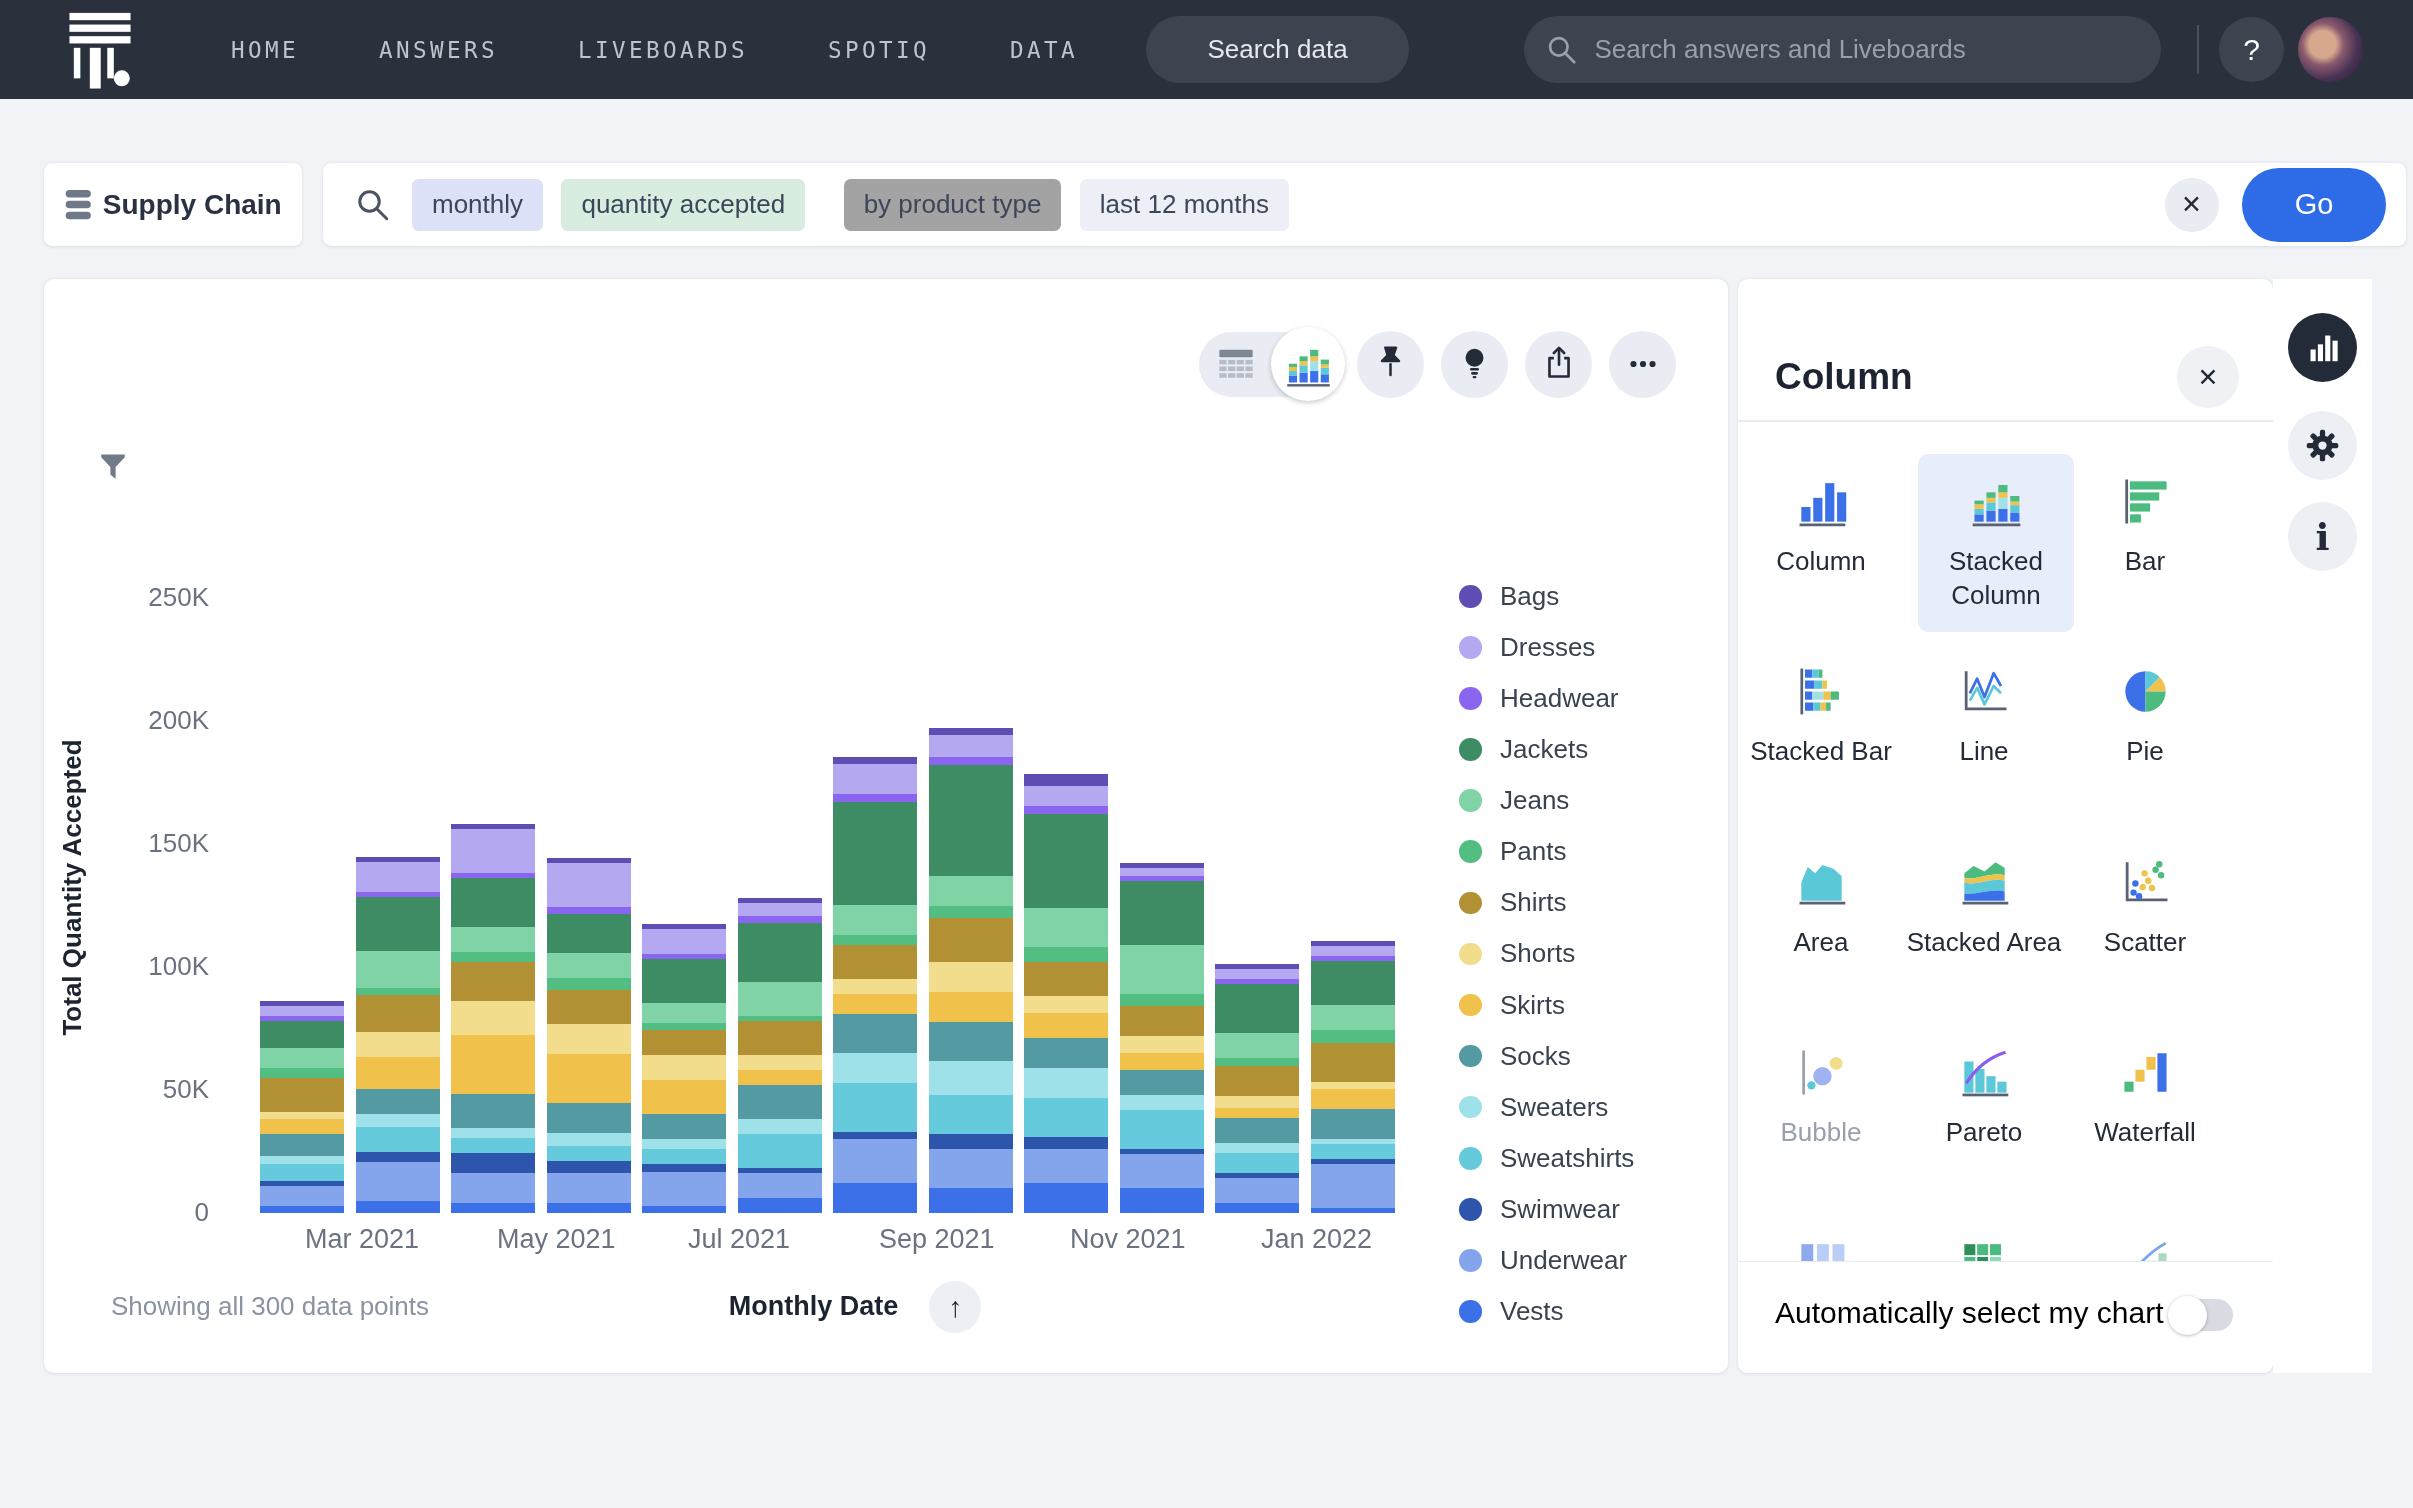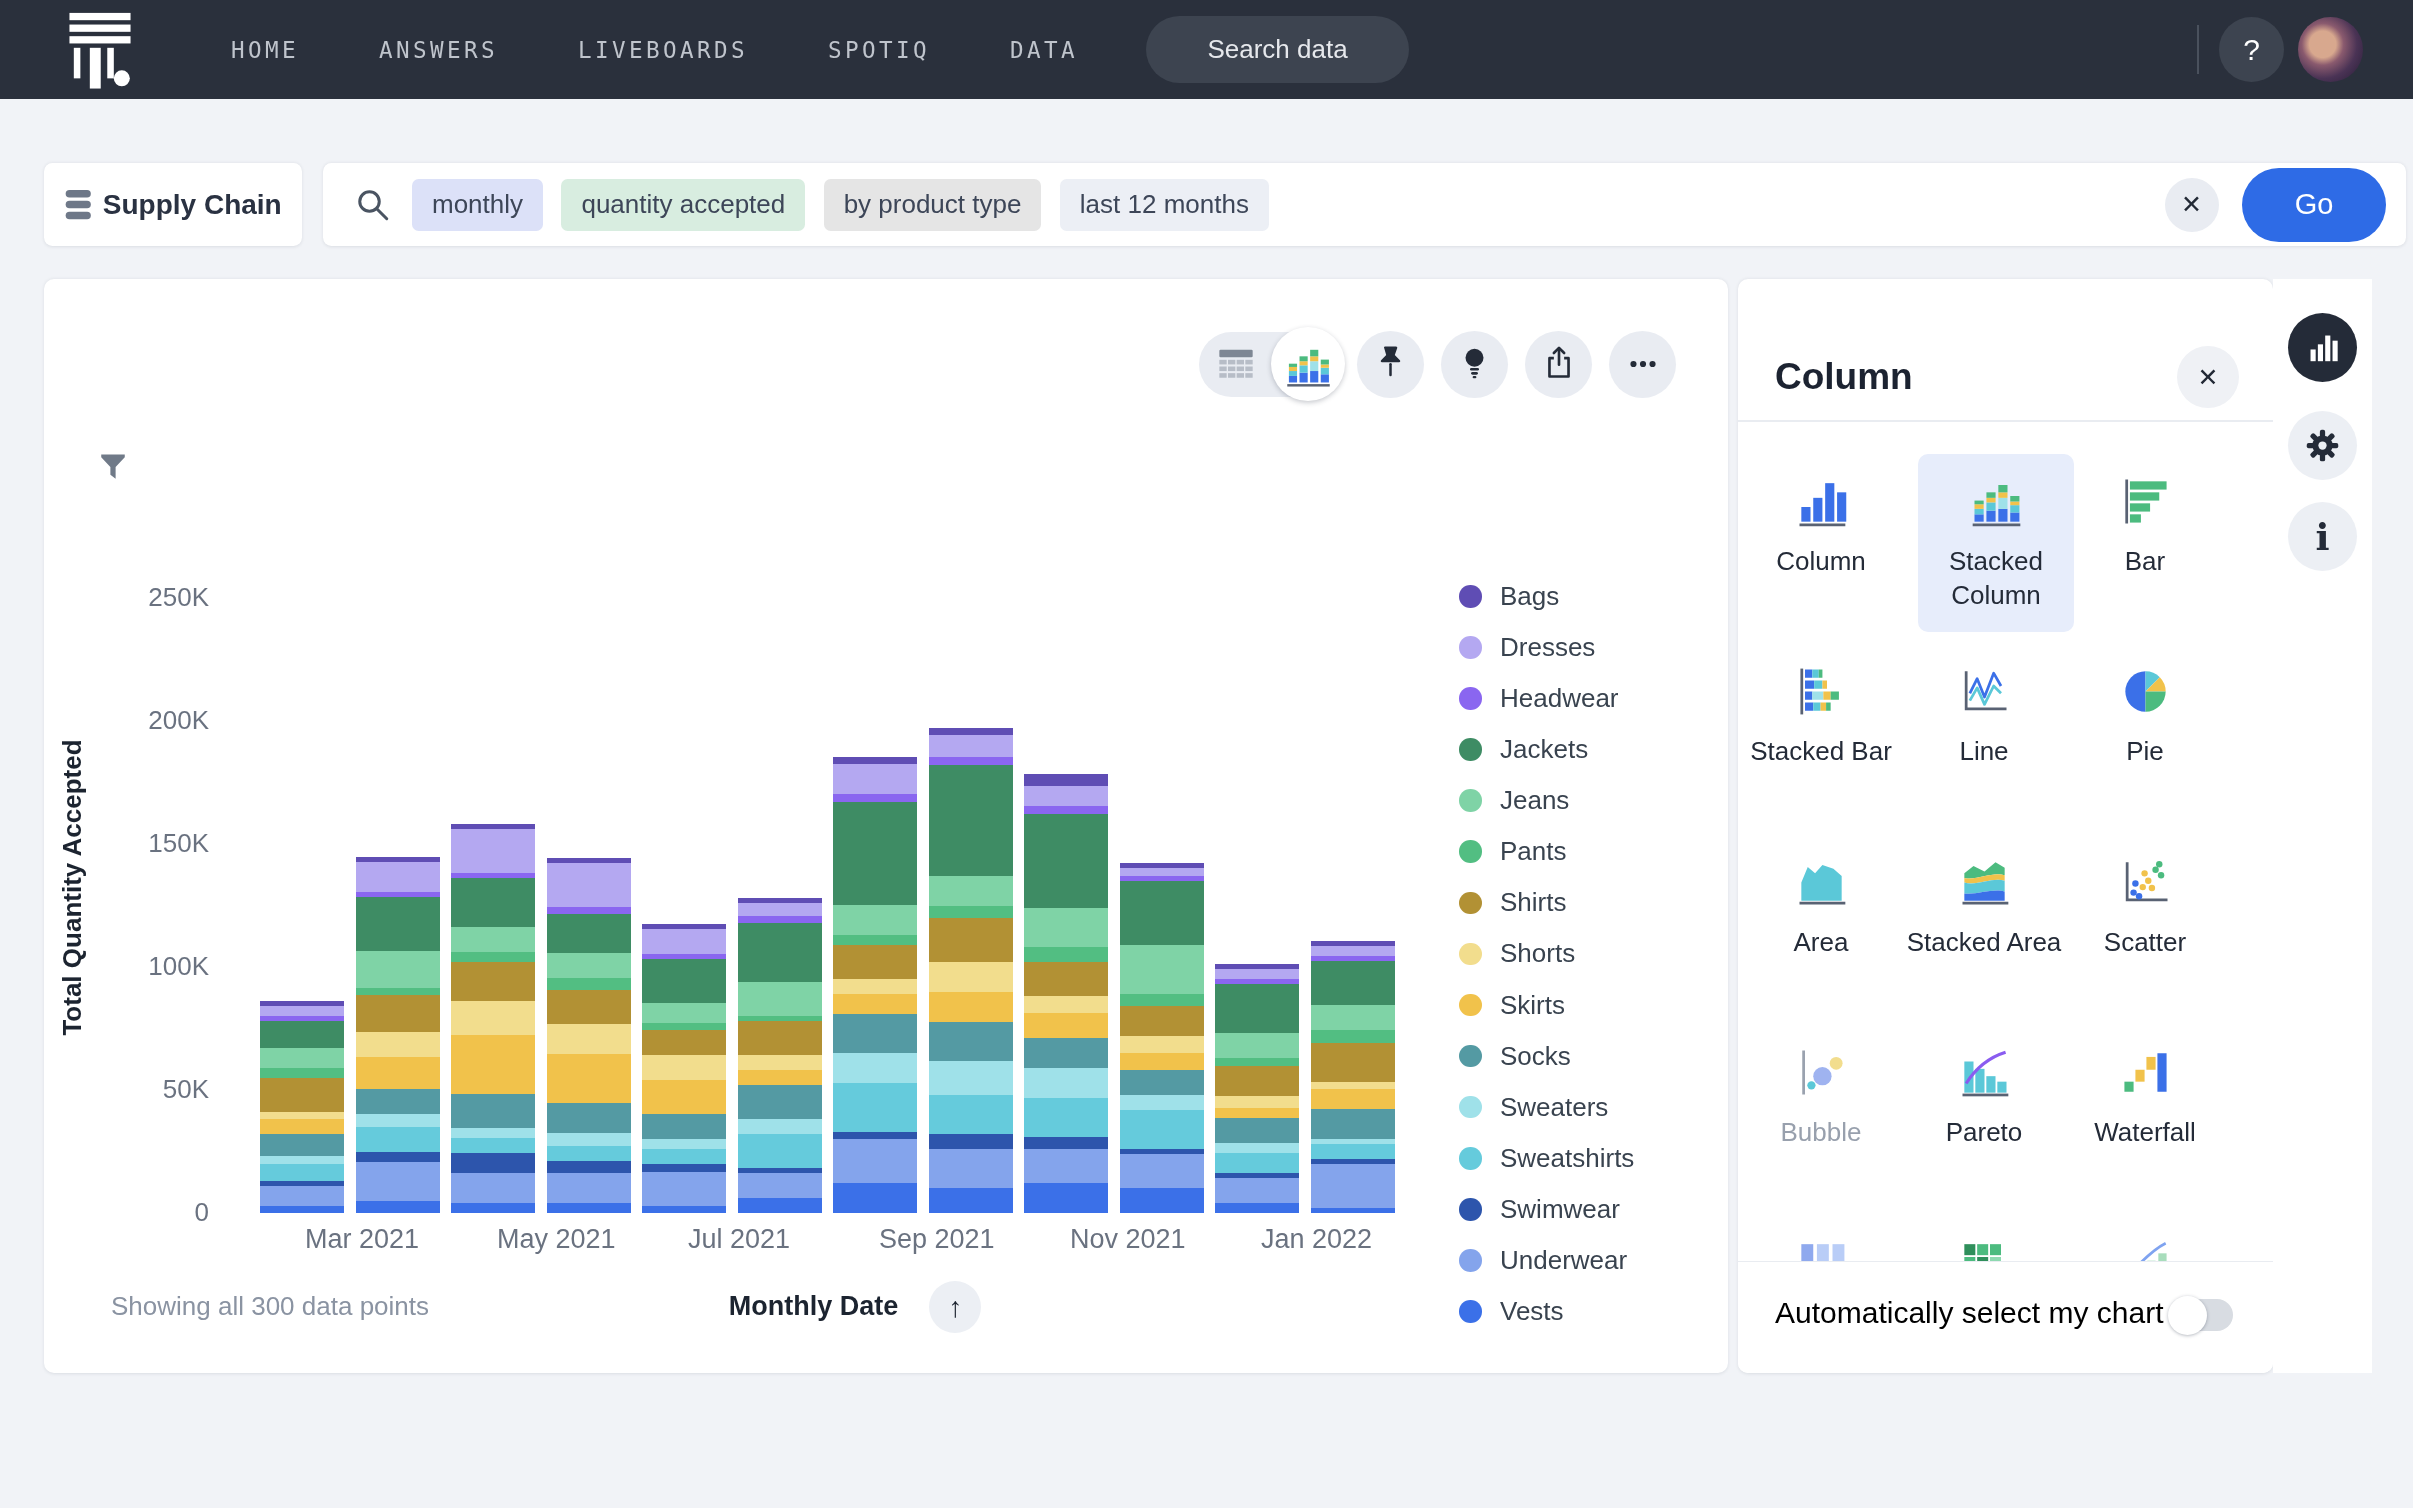--- a/index.html
+++ b/index.html
@@ -29,21 +29,21 @@
 
   
   .source-card{position:absolute;left:44px;top:163px;width:258px;height:83px;background:#fff;border-radius:8.4px;
     box-shadow:0 0.8px 3.4px rgba(30,40,60,.10);display:flex;align-items:center;justify-content:center;gap:10px;cursor:pointer;}
   .source-card .lbl{font-size:28px;font-weight:700;color:#2A3242;}
   .query-bar{position:absolute;left:323px;top:163px;width:2083px;height:83px;background:#fff;border-radius:8.4px;
     box-shadow:0 0.8px 3.4px rgba(30,40,60,.10);display:flex;align-items:center;padding:0 20px 0 30px;box-sizing:border-box;}
   .tokens{display:flex;align-items:center;gap:18.4px;margin-left:20px;flex:1;}
   .token{height:52px;border-radius:6.7px;padding:0 20px;display:flex;align-items:center;
     font-size:26px;color:#3D4658;cursor:pointer;white-space:nowrap;}
-  .tok-blue{background:#DCE1F8;} .tok-green{background:#D8EDE0;} .tok-lavender{background:#e5e5e5;} .tok-gray{background:#ECEFF5;}
+  .tok-blue{background:#DCE1F8;} .tok-green{background:#D8EDE0;} .tok-lavender{background:#a3a3a3;margin-left:20px;} .tok-gray{background:#ECEFF5;}
   .clear-btn{width:54px;height:54px;border-radius:50%;background:#E9ECF2;display:flex;align-items:center;
     justify-content:center;font-size:25px;color:#222935;cursor:pointer;margin-right:23.5px;}
   .go-btn{width:144px;height:74px;border-radius:37px;background:#2E6BE6;color:#fff;font-size:29px;
     display:flex;align-items:center;justify-content:center;cursor:pointer;}
 
   
   .answer-card{position:absolute;left:44px;top:279px;width:1684px;height:1094px;background:#fff;border-radius:10px;
     box-shadow:0 0.8px 3.4px rgba(30,40,60,.10);}
   .answer-title{position:absolute;left:50px;top:52px;font-size:35px;font-weight:600;color:#1C2331;}
   .toolbar{position:absolute;right:52px;top:49px;height:72px;display:flex;align-items:center;gap:17px;}
@@ -119,20 +119,27 @@
       <circle cx="80" cy="94" r="11" fill="#fff"></circle>
     </svg>
     <div class="navitems" id="navitems">
         <div class="navitem">HOME</div>
         <div class="navitem">ANSWERS</div>
         <div class="navitem">LIVEBOARDS</div>
         <div class="navitem">SPOTIQ</div>
         <div class="navitem">DATA</div>
       </div>
     <div class="searchdata-btn">Search data</div>
+    <div class="nav-search">
+      <svg width="35" height="35" viewBox="0 0 52 52">
+        <circle cx="22" cy="22" r="13" fill="none" stroke="#99A0AB" stroke-width="4"></circle>
+        <line x1="32" y1="32" x2="45" y2="45" stroke="#99A0AB" stroke-width="4" stroke-linecap="round"></line>
+      </svg>
+      <input value="" placeholder="Search answers and Liveboards" style="">
+    </div>
     <div class="nav-divider"></div>
     <div class="help-btn">?</div>
     <div class="avatar"></div>
   </div>
 
   <div class="source-card">
     <svg width="28.5" height="34" viewBox="0 0 34 40">
       <rect x="2" y="2" width="30" height="9" rx="4.5" fill="#6E7888"></rect>
       <rect x="2" y="15" width="30" height="9" rx="4.5" fill="#6E7888"></rect>
       <rect x="2" y="28" width="30" height="9" rx="4.5" fill="#6E7888"></rect>

